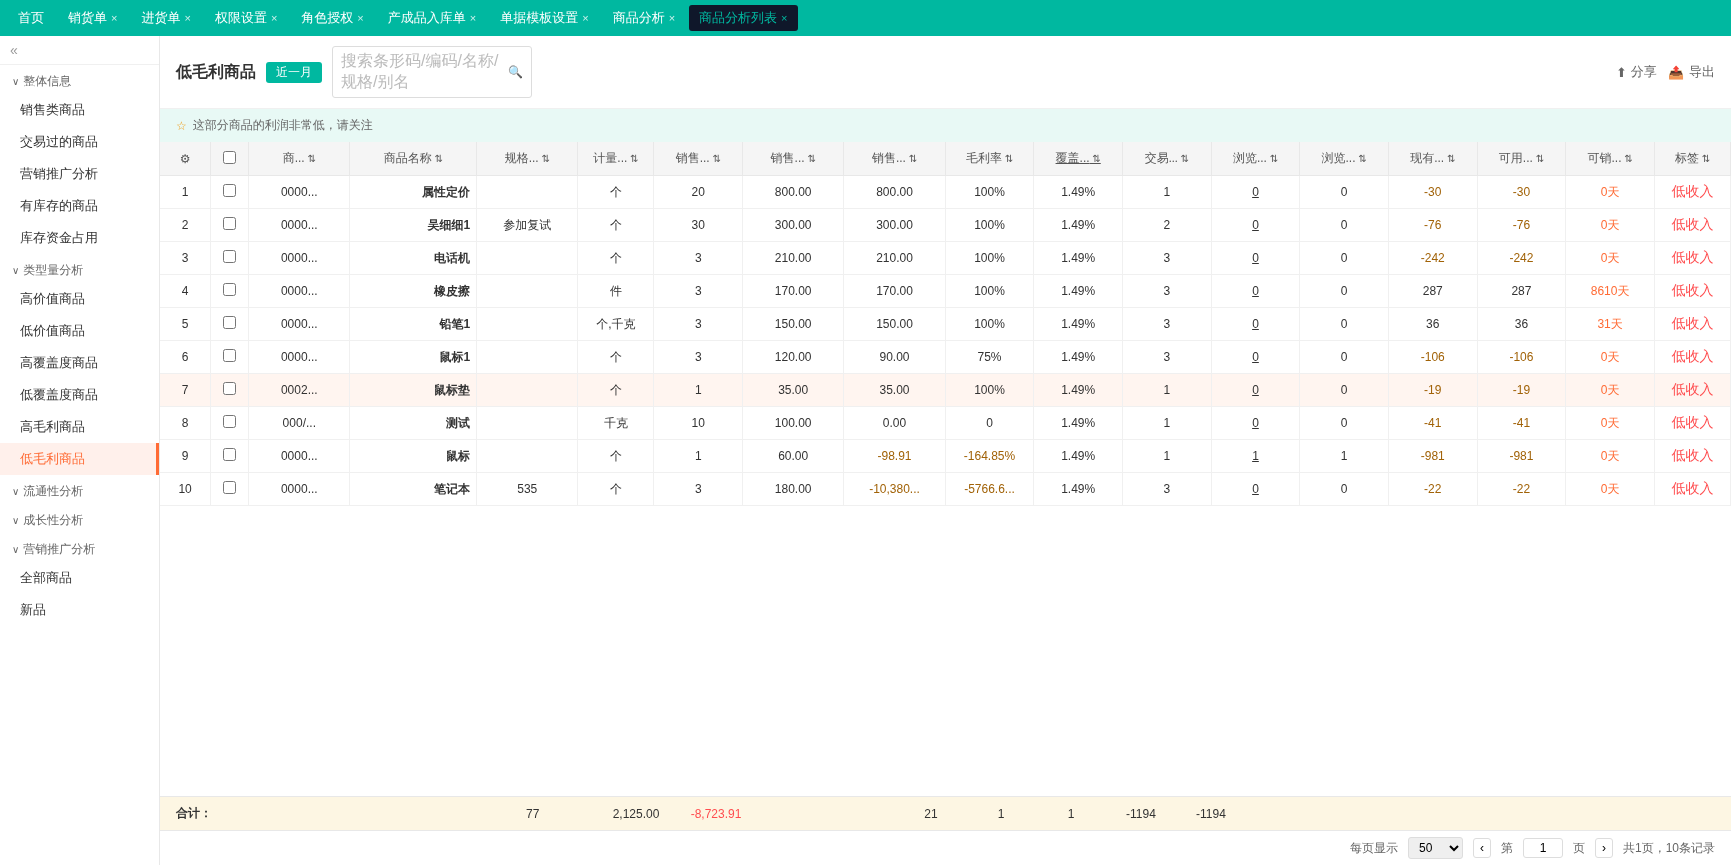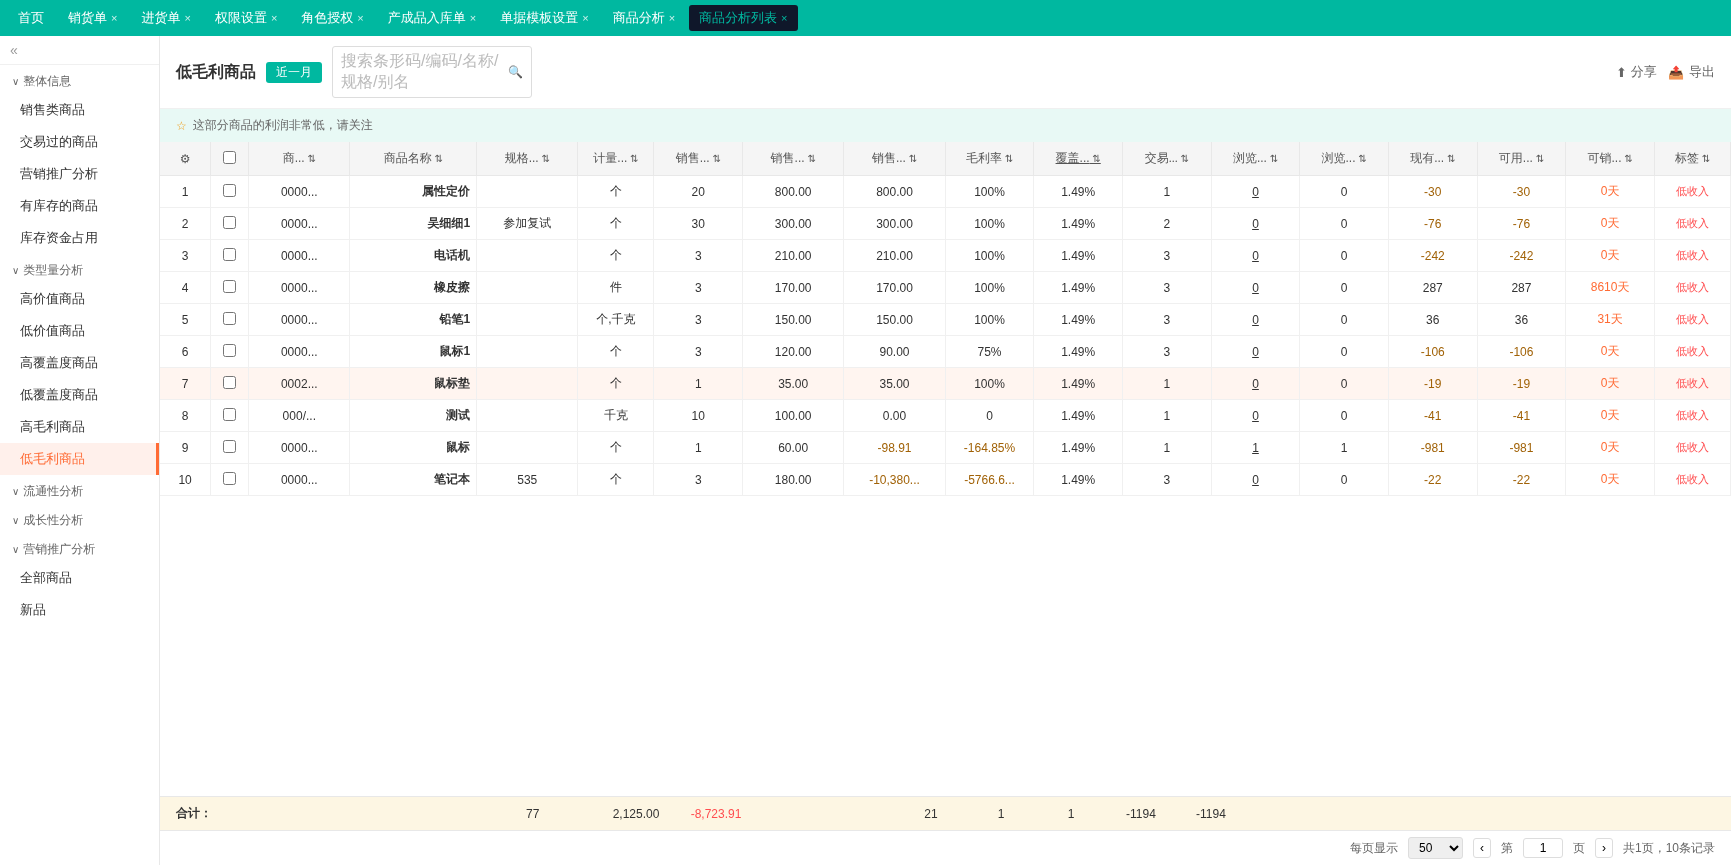--- a/index.html
+++ b/index.html
@@ -157,21 +157,21 @@
       padding: 7px 6px;
       text-align: center;
       border-right: 1px solid #f0f0f0;
       white-space: nowrap;
     }
     .td-left { text-align: right; font-weight: bold; }
     .text-red { color: #a16207; }
     .text-orange { color: #ff6b35; }
     .tag-label {
       color: #ff4d4f;
-      font-size: 11px;
+      font-size: 14px;
       cursor: pointer;
     }
     .underline { text-decoration: underline; cursor: pointer; }
 
     
     .footer-total {
       background: #fdf6e3;
       border-top: 1px solid #e8e8e8;
       display: flex;
       align-items: center;

